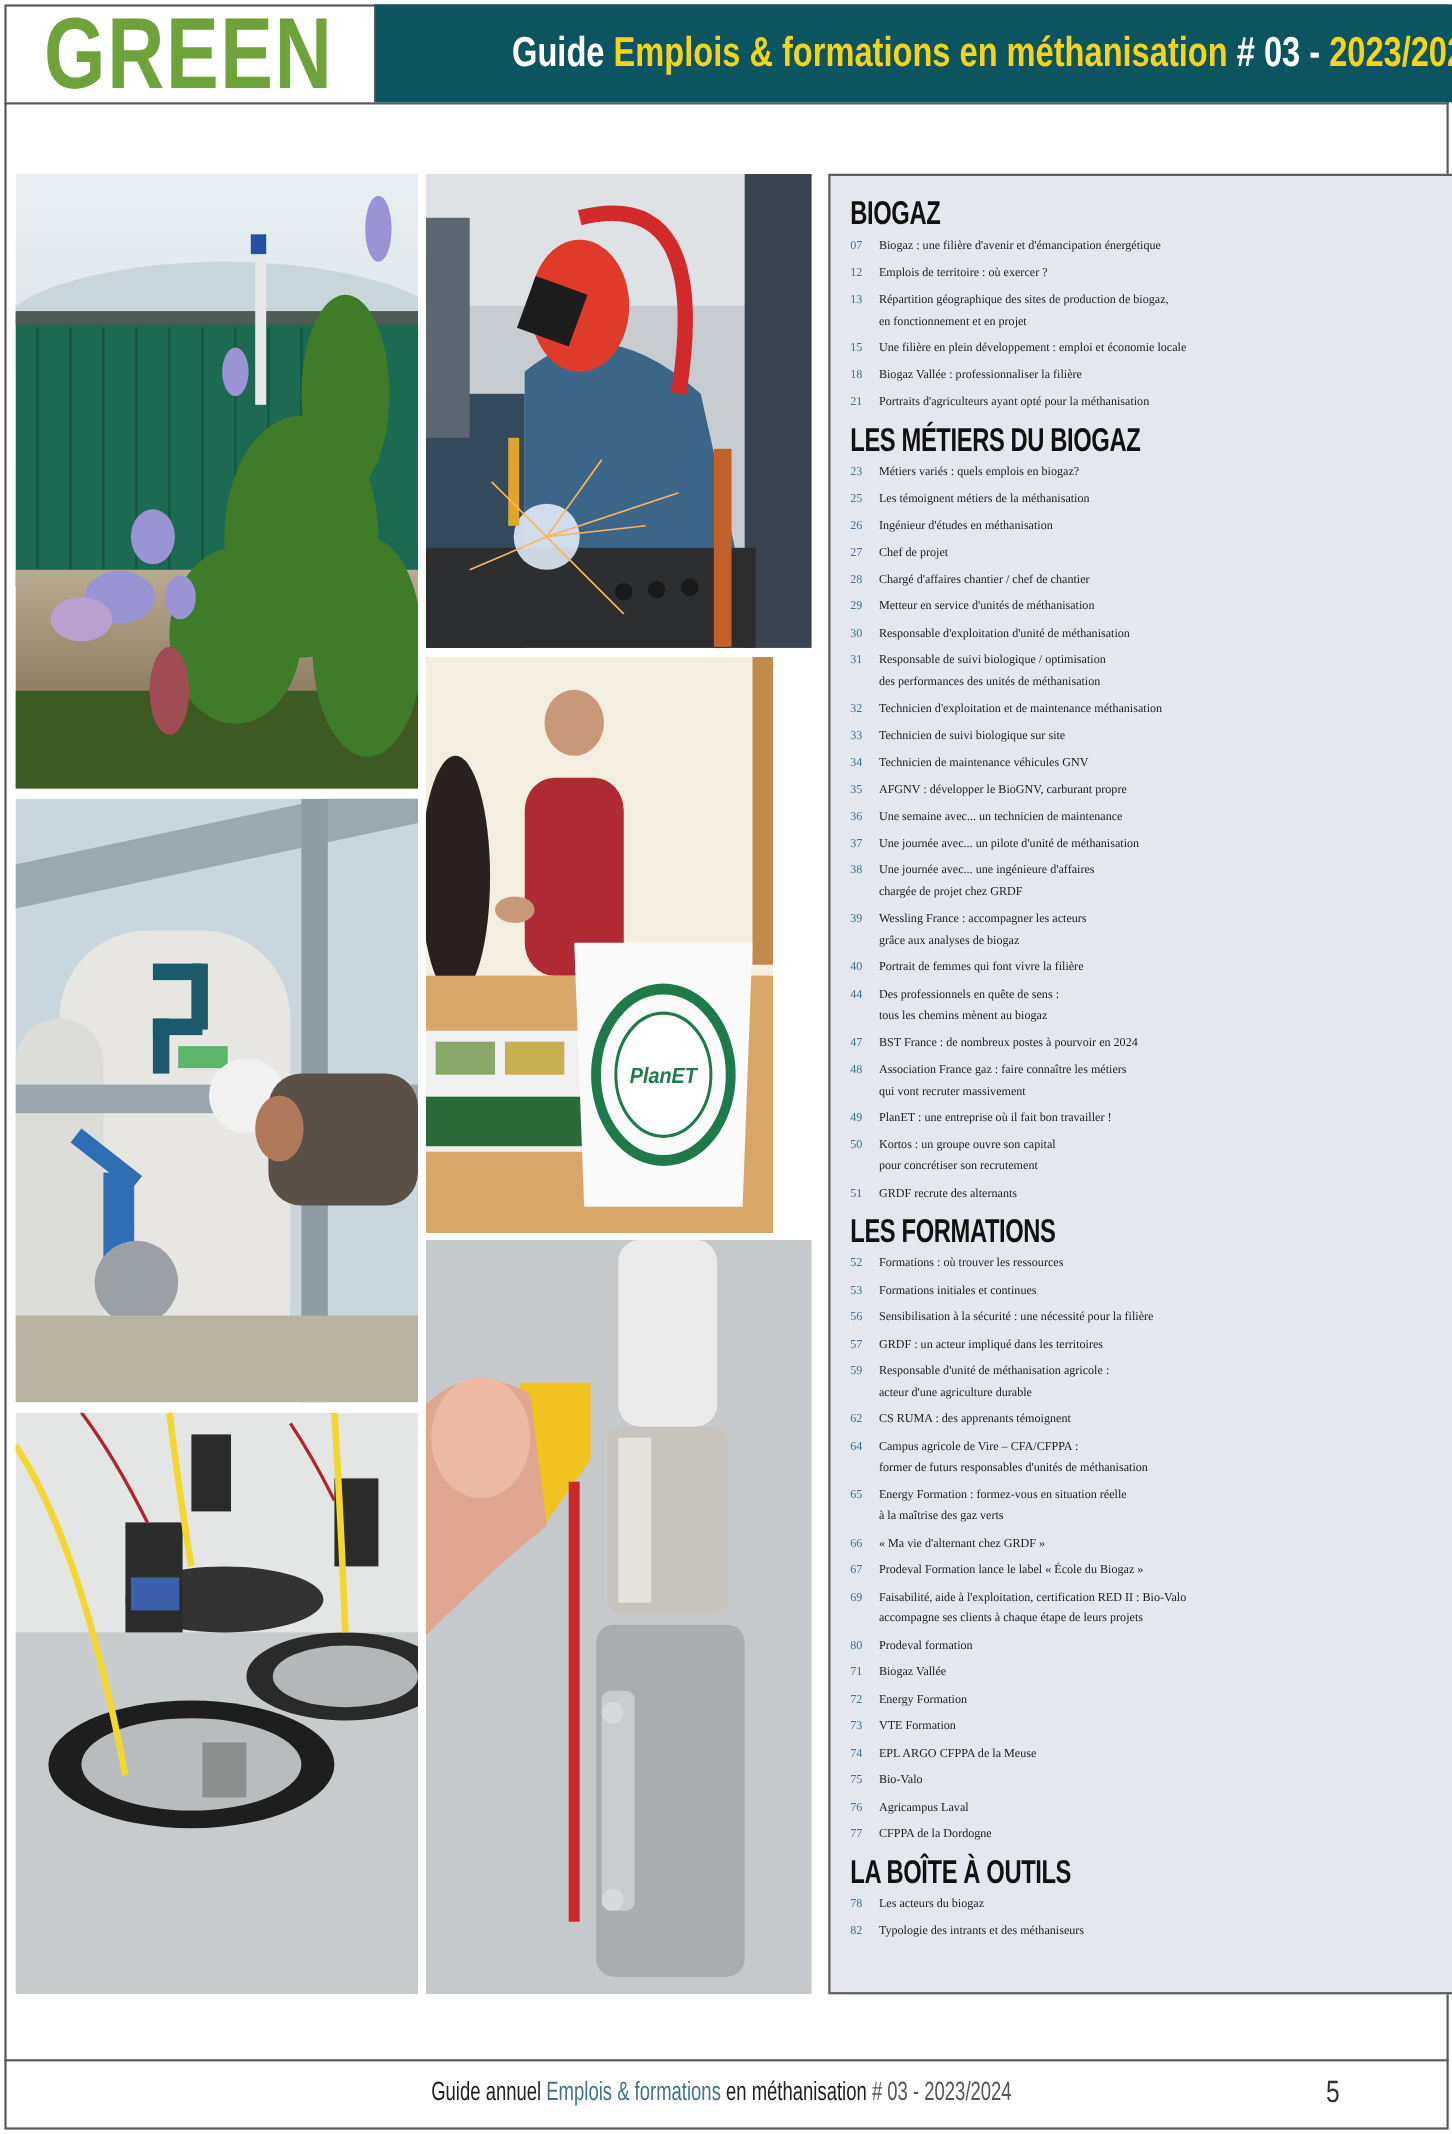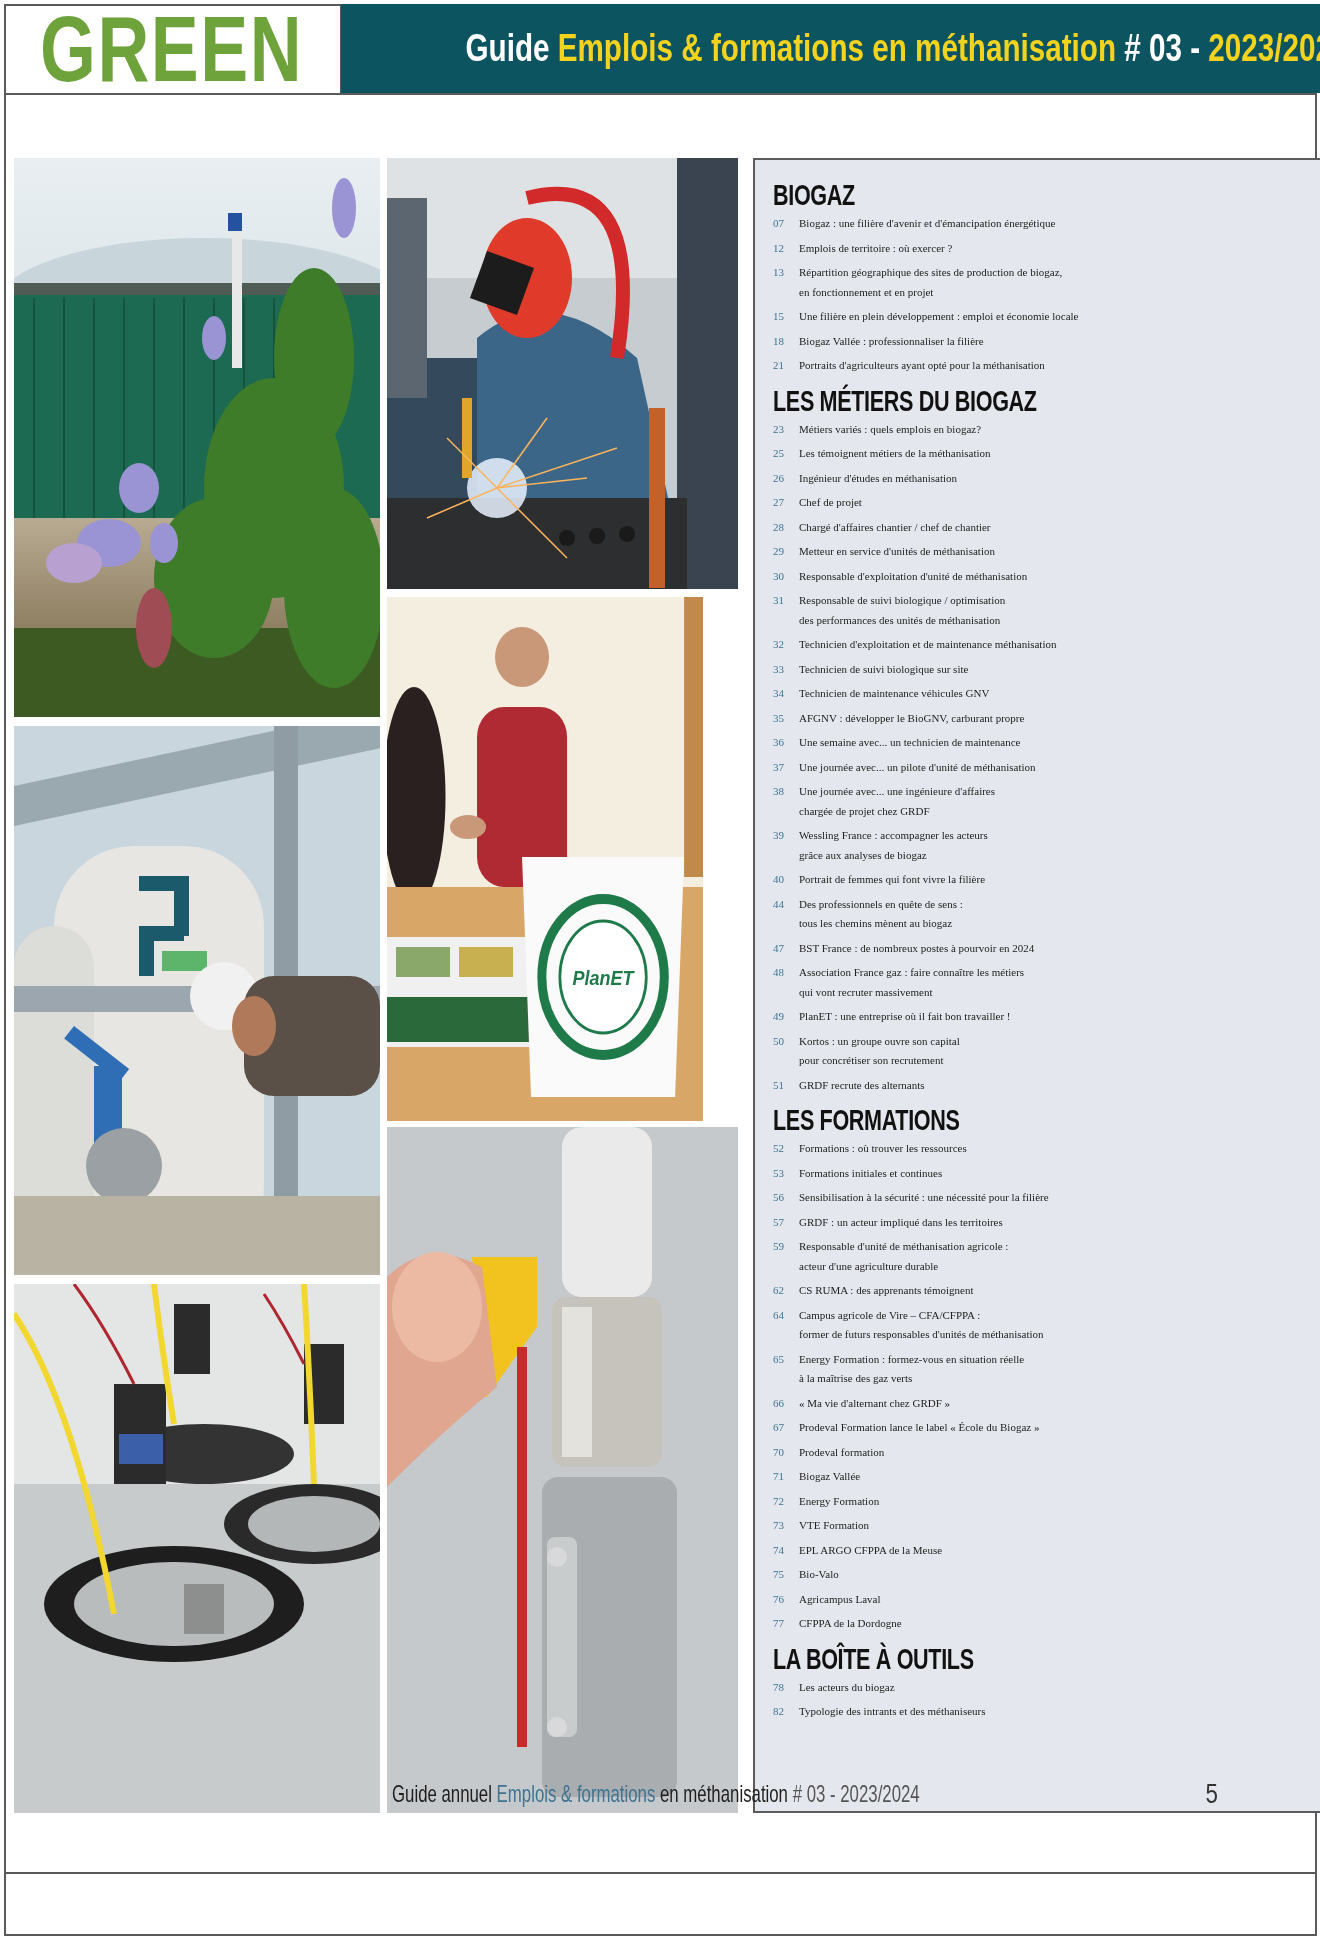--- a/index.html
+++ b/index.html
@@ -24,21 +24,21 @@
   
   .toc { position: absolute; left: 753px; top: 158px; width: 573px; height: 1655px; background: #e4e8ee; border: 2px solid #5c5c5c; padding: 14px 12px 0 18px; }
   .section-title { font-family: "Liberation Sans", "DejaVu Sans", sans-serif; font-weight: 700; font-size: 30px; color: #111; line-height: 1; transform: scaleX(0.72); transform-origin: left center; white-space: nowrap; margin-top: 10px; margin-bottom: 4px; letter-spacing: -0.5px; }
   .section-title.first { margin-top: 6px; }
   .entry { display: flex; font-size: 11px; line-height: 19.5px; margin-bottom: 5px; color: #222; }
   .entry .num { width: 26px; flex: none; color: #3f7391; }
   .entry .txt { flex: 1; white-space: pre-line; }
 
   
   .footer-line { position: absolute; left: 4px; top: 1872px; width: 1313px; height: 2px; background: #5a5a5a; }
-  .footer { position: absolute; left: 0; top: 1780px; width: 1320px; height: 34px; }
+  .footer { position: absolute; left: 0; top: 1888px; width: 1320px; height: 34px; }
   .footer-text { position: absolute; left: 392px; top: 0; font-family: "Liberation Sans", "DejaVu Sans", sans-serif; font-size: 24px; transform: scaleX(0.7); transform-origin: left center; white-space: nowrap; color: #1e1e1e; }
   .footer-text .blue { color: #3f7391; }
   .footer-text .n { color: #555; }
   .page-num { position: absolute; left: 1204px; top: -2px; font-family: "Liberation Sans", "DejaVu Sans", sans-serif; font-size: 28px; color: #333; transform: scaleX(0.8); }
 </style>
 </head>
 <body>
 
 <div class="page-border"></div>
 
@@ -395,21 +395,26 @@
       </div>
     <div class="entry">
         <span class="num">66</span>
         <span class="txt">« Ma vie d'alternant chez GRDF »</span>
       </div>
     <div class="entry">
         <span class="num">67</span>
         <span class="txt">Prodeval Formation lance le label « École du Biogaz »</span>
       </div>
     <div class="entry">
-        <span class="num">70</span>
+        <span class="num">69</span>
+        <span class="txt">Faisabilité, aide à l'exploitation, certification RED II : Bio-Valo
+accompagne ses clients à chaque étape de leurs projets</span>
+      </div>
+    <div class="entry">
+        <span class="num">80</span>
         <span class="txt">Prodeval formation</span>
       </div>
     <div class="entry">
         <span class="num">71</span>
         <span class="txt">Biogaz Vallée</span>
       </div>
     <div class="entry">
         <span class="num">72</span>
         <span class="txt">Energy Formation</span>
       </div>

